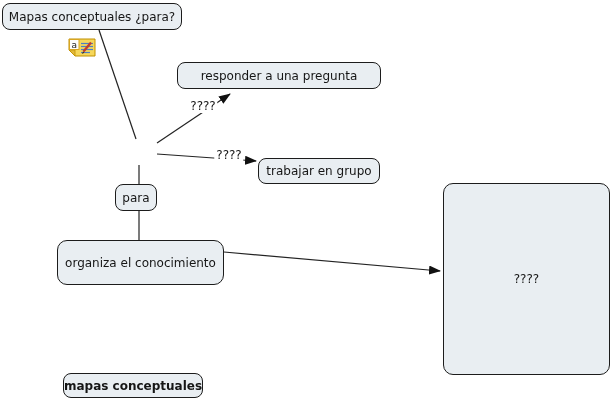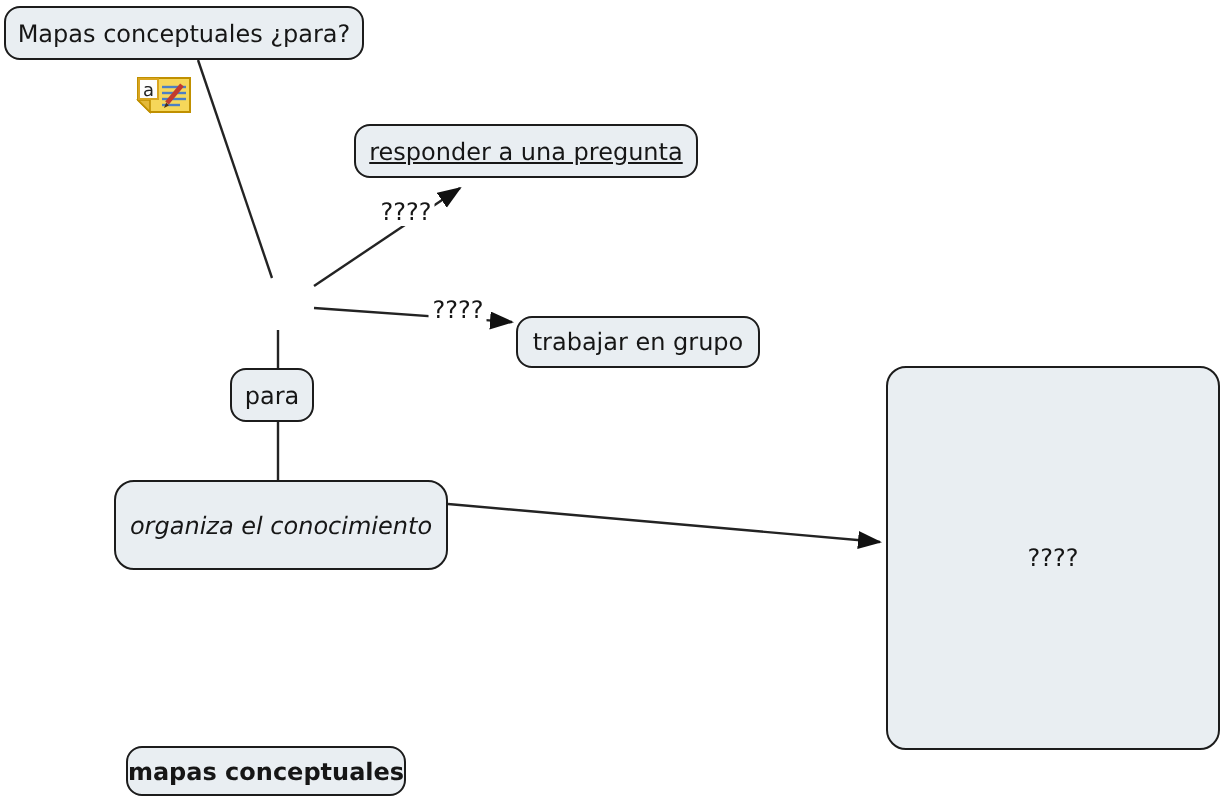--- a/index.html
+++ b/index.html
@@ -26,24 +26,24 @@
     display: flex;
     align-items: center;
     justify-content: center;
     font-size: 12px;
     color: #161616;
     white-space: nowrap;
     z-index: 2;
     text-align: center;
   }
   #node-root      { left: 2px;   top: 3px;   width: 180px; height: 27px; }
-  #node-responder { left: 177px; top: 62px;  width: 172px; height: 27px; text-decoration: underline; }
+  #node-responder { left: 177px; top: 62px;  width: 204px; height: 27px; }
   #node-para      { left: 115px; top: 139px; width: 42px;  height: 27px; margin-top: 45px; }
   #node-trabajar  { left: 258px; top: 158px; width: 122px; height: 26px; }
-  #node-organiza  { left: 57px;  top: 240px; width: 167px; height: 45px; border-radius: 10px; font-style: italic; }
+  #node-organiza  { left: 57px;  top: 240px; width: 167px; height: 45px; border-radius: 10px; }
   #node-unknown   { left: 443px; top: 183px; width: 167px; height: 192px; border-radius: 10px; }
   #node-mapas     { left: 63px;  top: 373px; width: 140px; height: 25px; font-weight: bold; }
   .link-label {
     position: absolute;
     transform: translate(-50%, -50%);
     background: #ffffff;
     padding: 0 2px;
     font-size: 12px;
     color: #161616;
     white-space: nowrap;

